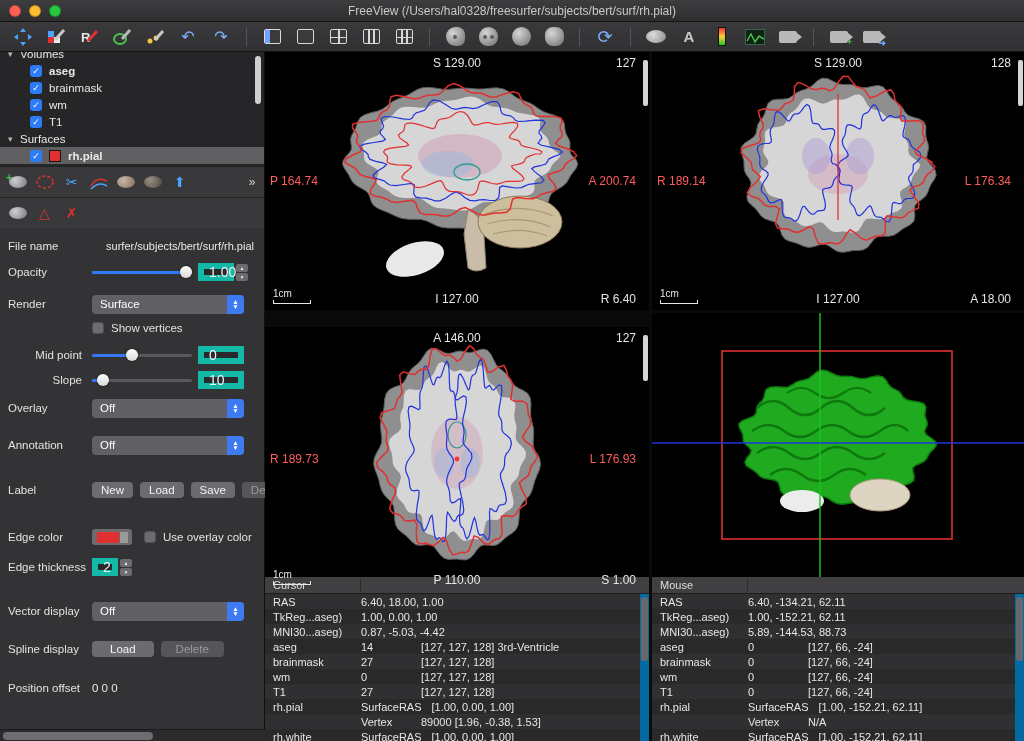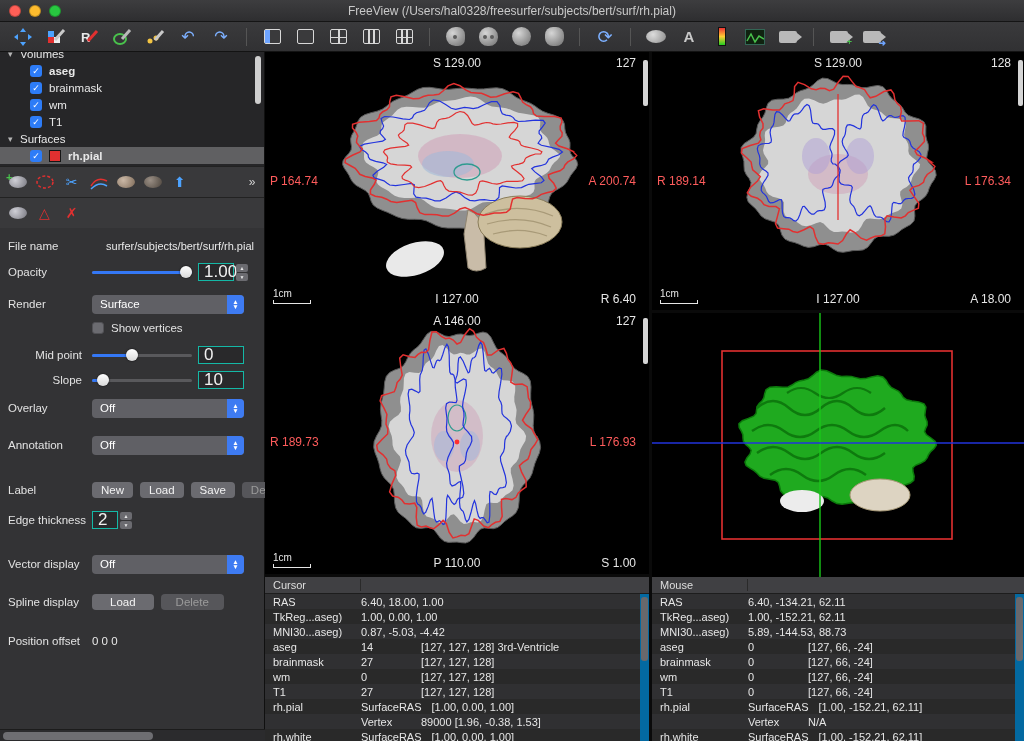--- a/index.html
+++ b/index.html
@@ -79,22 +79,22 @@
   .dd-cap { position:absolute; right:0; top:0; width:17px; height:19px; background:#3e7bf2;
     border-radius:0 4px 4px 0; display:flex; flex-direction:column; align-items:center; justify-content:center; }
   .dd-cap i { font-style:normal; color:#fff; font-size:6.5px; line-height:5px; }
   .dd150 { width:152px; }
   .dd100 { width:100px; }
   .slider { position:relative; width:100px; height:14px; flex-shrink:0; }
   .strack { position:absolute; left:0; right:0; top:6px; height:3px; background:#59595c; border-radius:2px; }
   .sfill { position:absolute; left:0; top:6px; height:3px; background:#3478f6; border-radius:2px; }
   .sknob { position:absolute; top:1px; width:12px; height:12px; border-radius:50%;
     background:linear-gradient(#ffffff,#d9d9d9); box-shadow:0 0 2px rgba(0,0,0,.8); }
-  .field { height:18px; background:#29292b; border:1px solid #14b8a6; color:#f0f0f0;
-    font-size:17px; display:flex; align-items:center; padding-left:5px; }
+  .field { height:18px; background:#29292b; border:6px solid #14b8a6; color:#f0f0f0;
+    font-size:14px; display:flex; align-items:center; padding-left:5px; }
   .stepper { width:12px; height:18px; display:flex; flex-direction:column; margin-left:2px; }
   .step { flex:1; background:#6b6b70; border-radius:2px; margin:0.5px 0; color:#e8e8e8;
     font-size:5px; display:flex; align-items:center; justify-content:center; }
   .btn { background:#6b6b70; color:#f2f2f2; font-size:11.5px; border-radius:4px;
     padding:2px 9px; margin-right:7px; white-space:nowrap; }
   .btn.disabled { color:#9b9b9b; background:#56565a; }
   .cbx { width:12px; height:12px; border-radius:3px; background:#6b6b70; border:1px solid #515155;
     margin-right:7px; flex-shrink:0; }
   .cbx-label { font-size:11.5px; color:#e2e2e2; }
   .colorbtn { width:40px; height:16px; background:#6b6b70; border-radius:3px;
@@ -107,21 +107,21 @@
   #side-hscroll { position:absolute; left:0; bottom:0; width:265px; height:12px; background:#2b2b2d;
     border-top:1px solid #1c1c1c; }
   #side-hscroll .thumb { position:absolute; left:3px; top:2px; width:150px; height:8px;
     border-radius:4px; background:#6e6e72; }
 
   
   #views { position:absolute; left:265px; top:52px; width:759px; height:525px; background:#0a0a0a; }
   .vcell { position:absolute; background:#000; overflow:hidden; }
   #v-sag { left:0; top:0; width:384px; height:258px; }
   #v-cor { left:387px; top:0; width:372px; height:258px; }
-  #v-ax  { left:0; top:258px; width:384px; height:264px; }
+  #v-ax  { left:0; top:275px; width:384px; height:264px; }
   #v-3d  { left:387px; top:261px; width:372px; height:264px; }
   .vlabel { position:absolute; font-size:12px; color:#e6e6e6; z-index:5; }
   .vlabel.red { color:#ff5c5c; }
   .vl-top { top:4px; left:50%; transform:translateX(-50%); }
   .vl-slice { top:4px; right:13px; }
   .vl-left { left:5px; top:50%; transform:translateY(-50%); }
   .vl-right { right:13px; top:50%; transform:translateY(-50%); }
   .vl-bottom { bottom:4px; left:50%; transform:translateX(-50%); }
   .vl-br { bottom:4px; right:13px; }
   .ruler { position:absolute; left:8px; bottom:6px; z-index:5; }
@@ -428,20 +428,29 @@
           <i>▼</i>
         </span>
     </div>
   </div>
   <div class="frow" style="margin-top:25px">
     <span class="flabel">Label</span>
     <span class="btn">New</span>
     <span class="btn">Load</span>
     <span class="btn">Save</span>
     <span class="btn disabled">Delete</span>
+  </div>
+  <div class="frow" style="margin-top:27px">
+    <span class="flabel">Edge color</span>
+    <div class="colorbtn">
+        <span class="chip-red"></span>
+        <span class="chip-gray"></span>
+      </div>
+    <span class="cbx" style="margin-left:12px"></span>
+    <span class="cbx-label">Use overlay color</span>
   </div>
   <div class="frow" style="margin-top:10px">
     <span class="flabel">Edge thickness</span>
     <div class="field" style="width:26px">2</div>
     <div class="stepper">
         <span class="step">▲</span>
         <span class="step">▼</span>
       </div>
   </div>
   <div class="frow" style="margin-top:24px">

